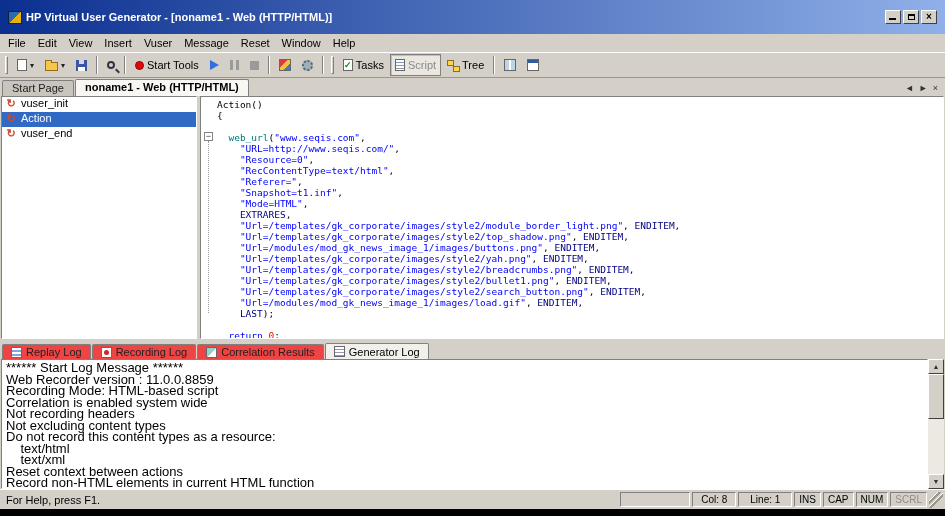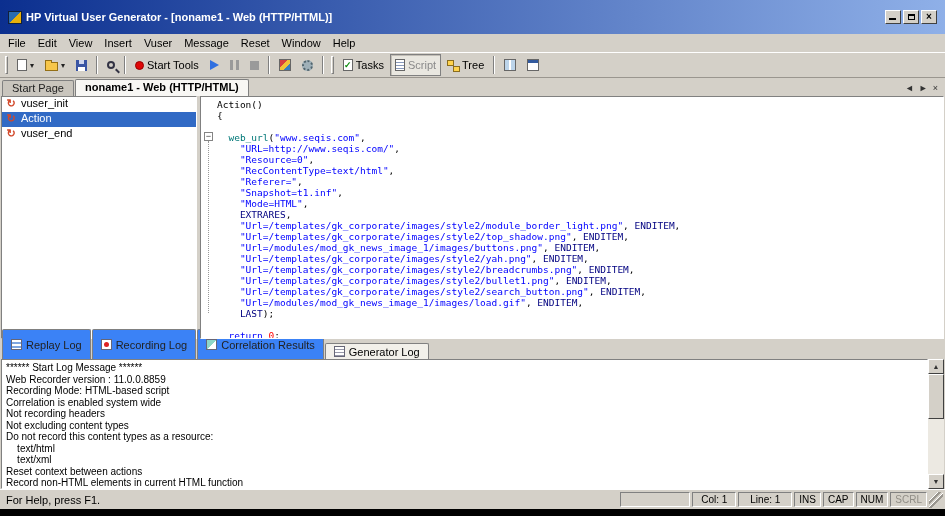--- a/index.html
+++ b/index.html
@@ -70,32 +70,32 @@
   .vsplit { width: 3px; flex: 0 0 auto; }
   .editor { flex: 1; background: #fff; border: 1px solid; border-color: #808080 #fff #fff #808080; position: relative; overflow: hidden; }
   .code { font-family: "DejaVu Sans Mono", monospace; font-size: 9.5px; line-height: 11px; white-space: pre; padding: 2px 0 0 16px; }
   .code-line { min-height: 11px; }
   .fold-box { position: absolute; left: 3px; width: 9px; height: 9px; border: 1px solid #848484; background: #fff; font-size: 9px; line-height: 7px; text-align: center; color: #333; }
   .fold-line { position: absolute; left: 7px; width: 0; border-left: 1px dotted #999; }
 
   
   .hsplit { height: 3px; flex: 0 0 auto; }
   .logtabs { height: 17px; flex: 0 0 auto; display: flex; align-items: flex-end; padding: 0 2px; }
-  .ltab { font-size: 11px; height: 30px; display: flex; align-items: center; gap: 4px; padding: 0 8px; background: #3b82f6; border: 1px solid #808080; border-bottom: none; border-radius: 2px 2px 0 0; margin-right: 1px; color: #222; white-space: nowrap; }
+  .ltab { font-size: 11px; height: 15px; display: flex; align-items: center; gap: 4px; padding: 0 8px; background: #ef4444; border: 1px solid #808080; border-bottom: none; border-radius: 2px 2px 0 0; margin-right: 1px; color: #222; white-space: nowrap; }
   .ltab.active { background: #f2f0ea; height: 16px; color: #000; }
   .lico { width: 11px; height: 11px; border: 1px solid #667; background: #fff; display: inline-block; position: relative; flex: 0 0 auto; }
   .replay-log-icon { background: repeating-linear-gradient(#fff 0 2px,#7ea6e0 2px 4px); }
   .recording-log-icon::after { content: ""; position: absolute; left: 2px; top: 2px; width: 5px; height: 5px; border-radius: 50%; background: #d22; }
   .correlation-results-icon { background: linear-gradient(135deg,#8ed6c8 0 55%,#fff 55%); }
   .generation-log-icon { background: repeating-linear-gradient(#fff 0 2px,#9899aa 2px 3px); }
 
   
   .logpanel { height: 130px; flex: 0 0 auto; display: flex; padding: 0 1px; }
   .logbody { flex: 1; background: #fff; border: 1px solid; border-color: #808080 #fff #fff #808080; overflow: hidden; }
-  .log-text { font-size: 10px; line-height: 11.5px; white-space: pre; padding: 2px 4px; color: #000; }
+  .log-text { font-size: 13px; line-height: 11.5px; white-space: pre; padding: 2px 4px; color: #000; }
   .vscroll { width: 16px; flex: 0 0 auto; background: #ece9e2; display: flex; flex-direction: column; }
   .sb-btn { height: 15px; background: #d4d0c8; border: 1px solid; border-color: #fff #404040 #404040 #fff; font-size: 7px; text-align: center; line-height: 13px; color: #333; }
   .sb-track { flex: 1; position: relative; }
   .sb-thumb { position: absolute; top: 0; left: 0; right: 0; height: 45px; background: #d4d0c8; border: 1px solid; border-color: #fff #404040 #404040 #fff; }
 
   
   .statusbar { height: 20px; flex: 0 0 auto; display: flex; align-items: center; font-size: 11px; padding: 2px 2px 2px 6px; gap: 2px; border-top: 1px solid #fff; }
   .status-msg { white-space: nowrap; }
   .status-cells { margin-left: auto; display: flex; gap: 2px; align-items: center; }
   .scell { height: 15px; border: 1px solid; border-color: #808080 #fff #fff #808080; padding: 1px 4px; font-size: 10px; text-align: center; white-space: nowrap; }
@@ -272,21 +272,21 @@
           <div class="sb-thumb"></div>
         </div>
       <div class="sb-btn">▼</div>
     </div>
   </div>
 
   <div class="statusbar">
     <span class="status-msg">For Help, press F1.</span>
     <span class="status-cells">
         <span class="scell" style="min-width: 70px;"></span>
-        <span class="scell" style="min-width: 44px;">Col: 1</span>
+        <span class="scell" style="min-width: 44px;">Col: 8</span>
         <span class="scell" style="min-width: 54px;">Line: 1</span>
         <span class="scell" style="min-width: 24px;">INS</span>
         <span class="scell" style="min-width: 28px;">CAP</span>
         <span class="scell" style="min-width: 30px;">NUM</span>
         <span class="scell dim" style="min-width: 32px;">SCRL</span>
       </span>
     <span class="sizegrip"></span>
   </div>
 
 </div>

